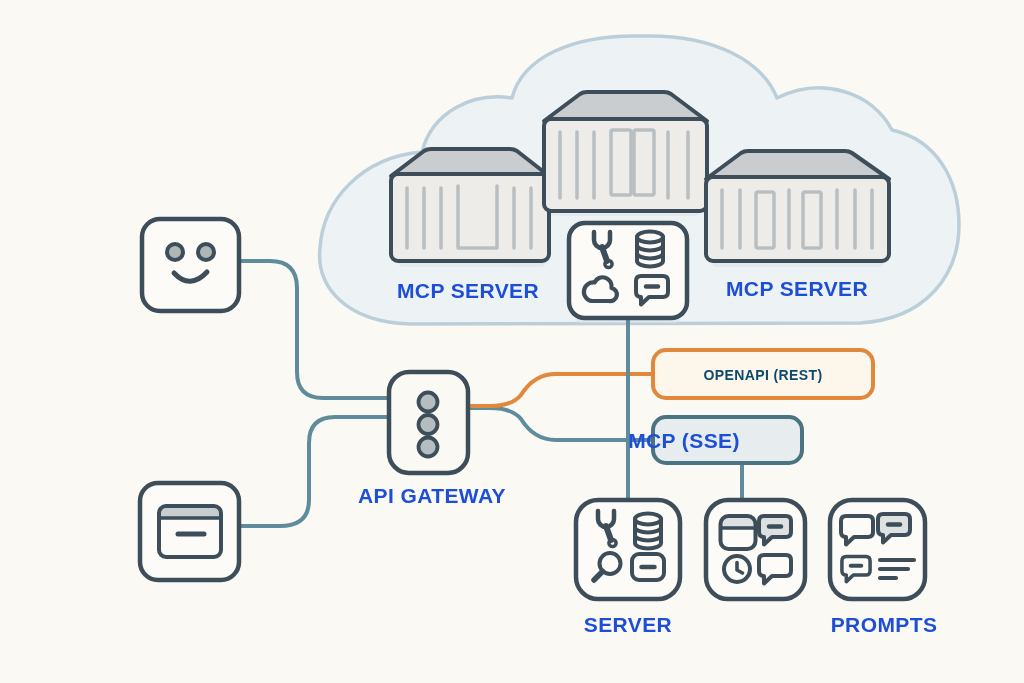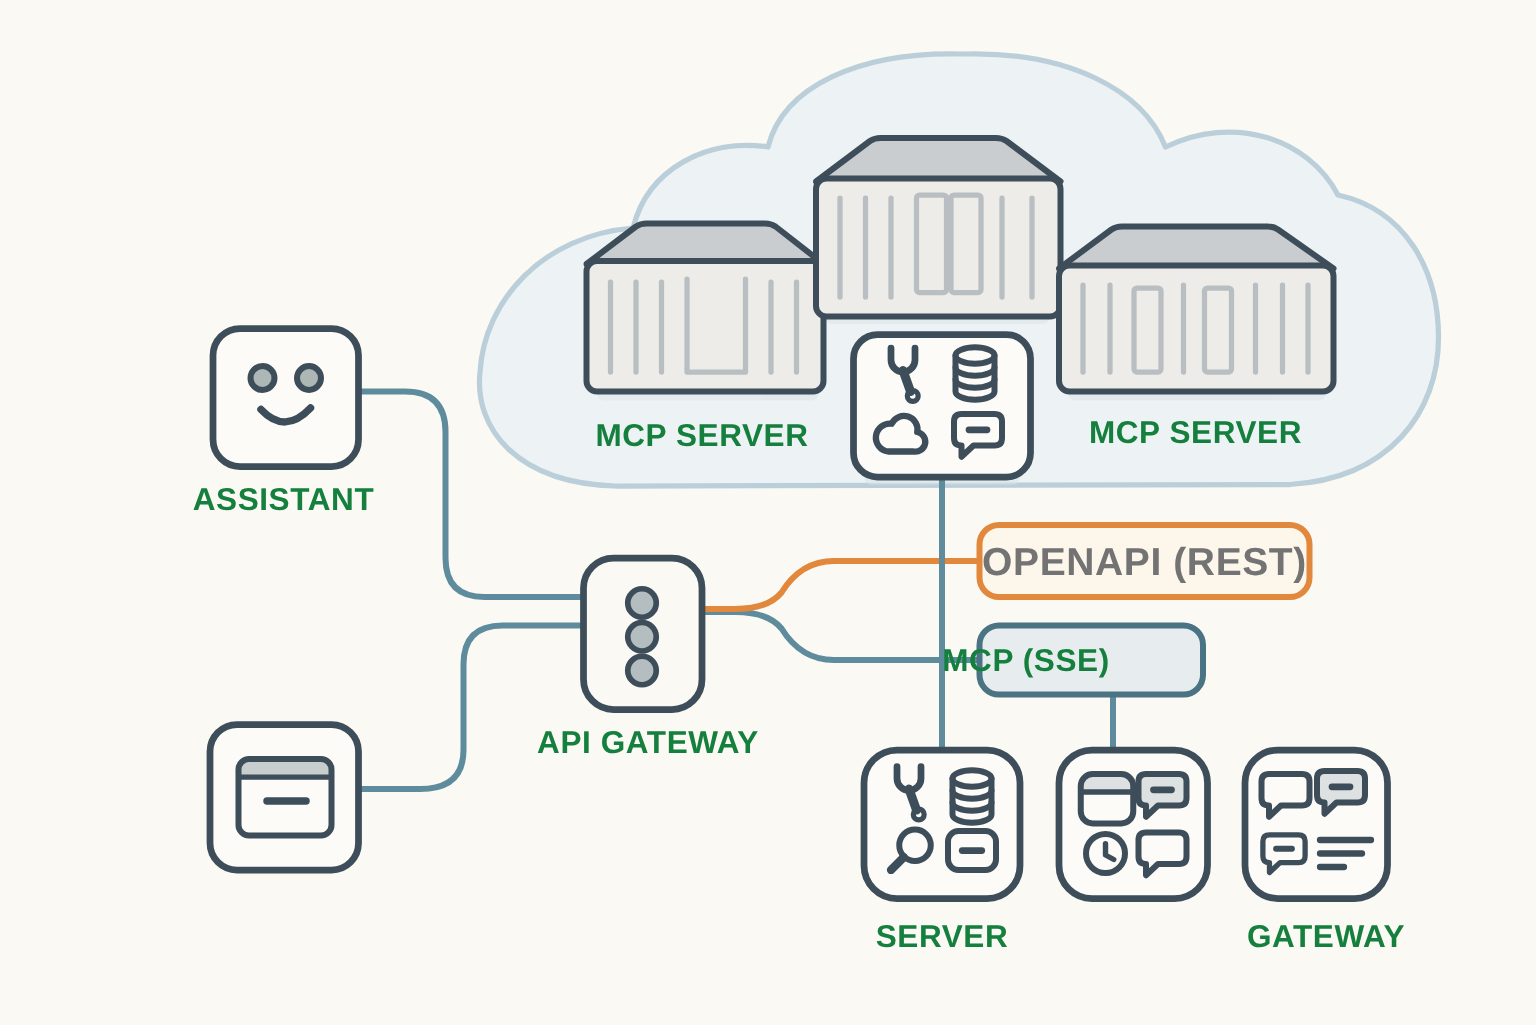--- a/index.html
+++ b/index.html
@@ -11,23 +11,23 @@
     font-family:"Liberation Sans", sans-serif;
   }
   .stage svg{position:absolute;left:0;top:0;}
   .lbl{
     position:absolute;
     transform:translate(-50%,-50%);
     white-space:nowrap;
     font-weight:700;
     font-size:21px;
     letter-spacing:.4px;
-    color:#15803d;
+    color:#1d4ed8;
   }
-  .lbl.orange{color:#737373;font-size:26px;text-align:center;}
+  .lbl.orange{color:#0c4a6e;font-size:14px;text-align:center;}
 </style>
 </head>
 <body>
 
 <div class="stage">
 
 <svg width="1024" height="683" viewBox="0 0 1024 683">
   <defs>
     <g id="i-wrench" fill="none" stroke-linecap="round" stroke-linejoin="round">
       <path stroke-width="4.5" d="M-8,-16 V-8 A8 8 0 0 0 8,-8 V-16"></path>
@@ -215,20 +215,19 @@
       <use href="#i-chat" x="857" y="529" fill="none"></use>
       <use href="#i-chat-minus" x="894" y="527" fill="#DDE1E2"></use>
       <use href="#i-chat-minus" x="856" y="568" fill="none" transform="scale(0.88)" transform-origin="856 568"></use>
       <use href="#i-lines" x="897" y="569" fill="none"></use>
     </g>
   </g>
 </svg>
 
 <div class="lbl" style="left:468px;top:291px;">MCP SERVER</div>
 <div class="lbl" style="left:797px;top:289px;">MCP SERVER</div>
-<div class="lbl" style="left:189px;top:334px;">ASSISTANT</div>
 <div class="lbl" style="left:432px;top:496px;text-align:center;">API GATEWAY</div>
 <div class="lbl orange" style="left:763px;top:375px;">OPENAPI (REST)</div>
 <div class="lbl" style="left:684px;top:441px;">MCP (SSE)</div>
 <div class="lbl" style="left:628px;top:625px;">SERVER</div>
-<div class="lbl" style="left:884px;top:625px;">GATEWAY</div>
+<div class="lbl" style="left:884px;top:625px;">PROMPTS</div>
 
 </div>
 
 </body></html>

